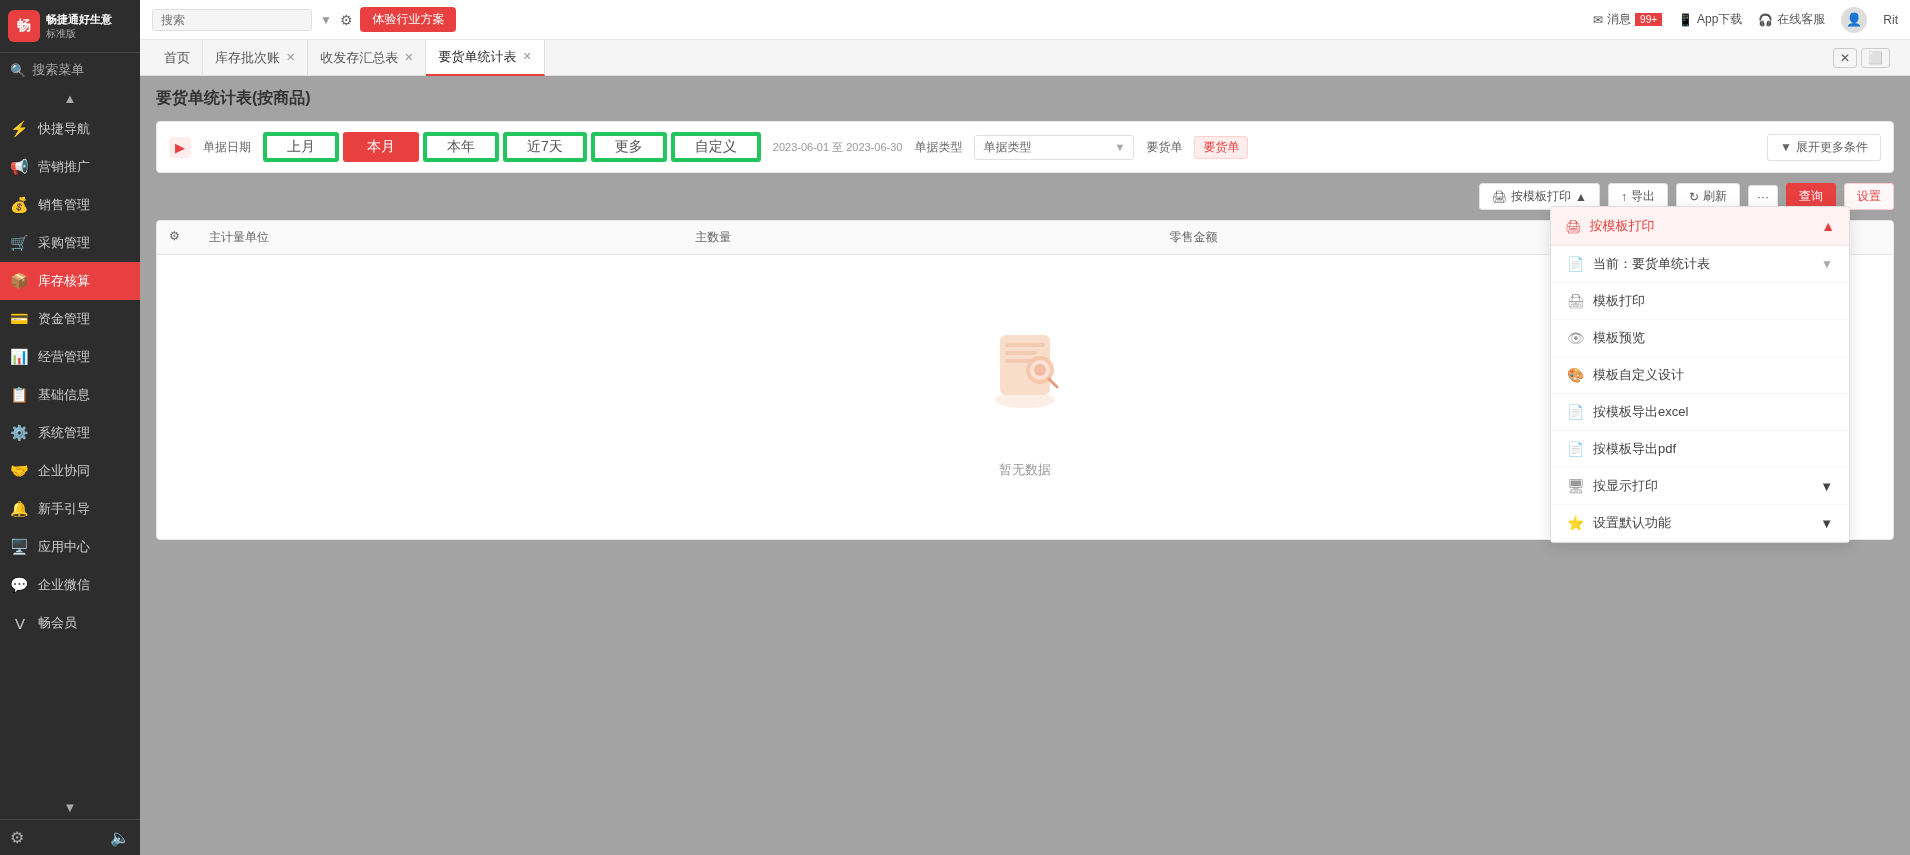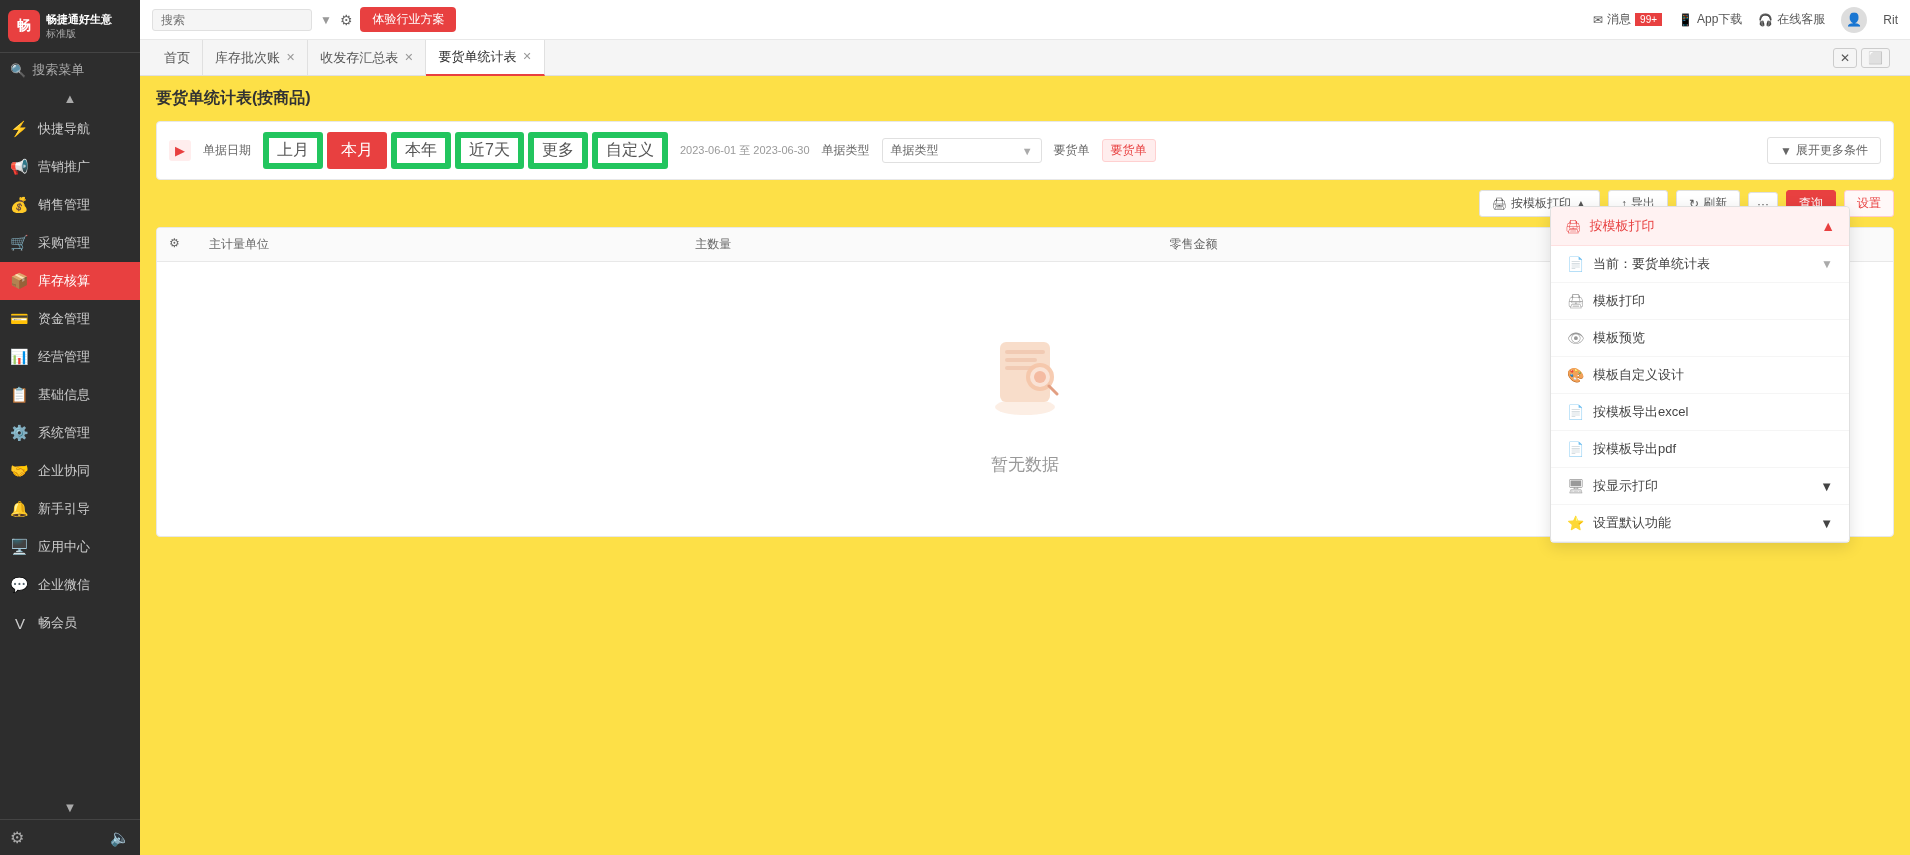--- a/index.html
+++ b/index.html
@@ -75,21 +75,21 @@
     }
     .sidebar-bottom-icon {
       color: #aaa; font-size: 16px; cursor: pointer;
     }
 
     
     .main-content {
       flex: 1;
       display: flex;
       flex-direction: column;
-      background: #fde047;
+      background: #a3a3a3;
       overflow: hidden;
     }
 
     
     .top-bar {
       background: #fff;
       display: flex;
       align-items: center;
       padding: 0 12px;
       height: 40px;
@@ -201,22 +201,22 @@
       display: flex;
       align-items: center;
       gap: 12px;
       flex-wrap: wrap;
     }
     .filter-label { color: #666; font-size: 12px; white-space: nowrap; }
     .filter-date-btns {
       display: flex; gap: 4px; align-items: center;
     }
     .filter-date-btn {
-      padding: 2px 8px; border-radius: 3px; border: 6px solid #22c55e;
-      font-size: 16px; cursor: pointer; color: #555; background: #fff;
+      padding: 2px 20px; border-radius: 3px; border: 4px solid #22c55e;
+      font-size: 14px; cursor: pointer; color: #555; background: #fff;
     }
     .filter-date-btn.active { background: #e84040; color: #fff; border-color: #e84040; }
     .filter-date-range { font-size: 11px; color: #999; }
 
     .filter-select {
       display: flex; align-items: center; gap: 4px;
       border: 1px solid #e0e0e0; border-radius: 3px;
       padding: 3px 8px; background: #fff; cursor: pointer; min-width: 160px;
       font-size: 12px; color: #666;
     }
@@ -277,21 +277,21 @@
     .col-amount { flex: 1.5; }
 
     
     .empty-state {
       display: flex; flex-direction: column; align-items: center;
       justify-content: center; padding: 60px 0;
     }
     .empty-icon {
       font-size: 80px; margin-bottom: 12px; opacity: 0.6;
     }
-    .empty-text { color: #999; font-size: 17px; }
+    .empty-text { color: #999; font-size: 13px; margin-top: 15px; }
 
     
     .print-dropdown {
       position: absolute;
       top: 130px;
       right: 60px;
       width: 300px;
       background: #fff;
       border: 1px solid #e0e0e0;
       border-radius: 4px;

